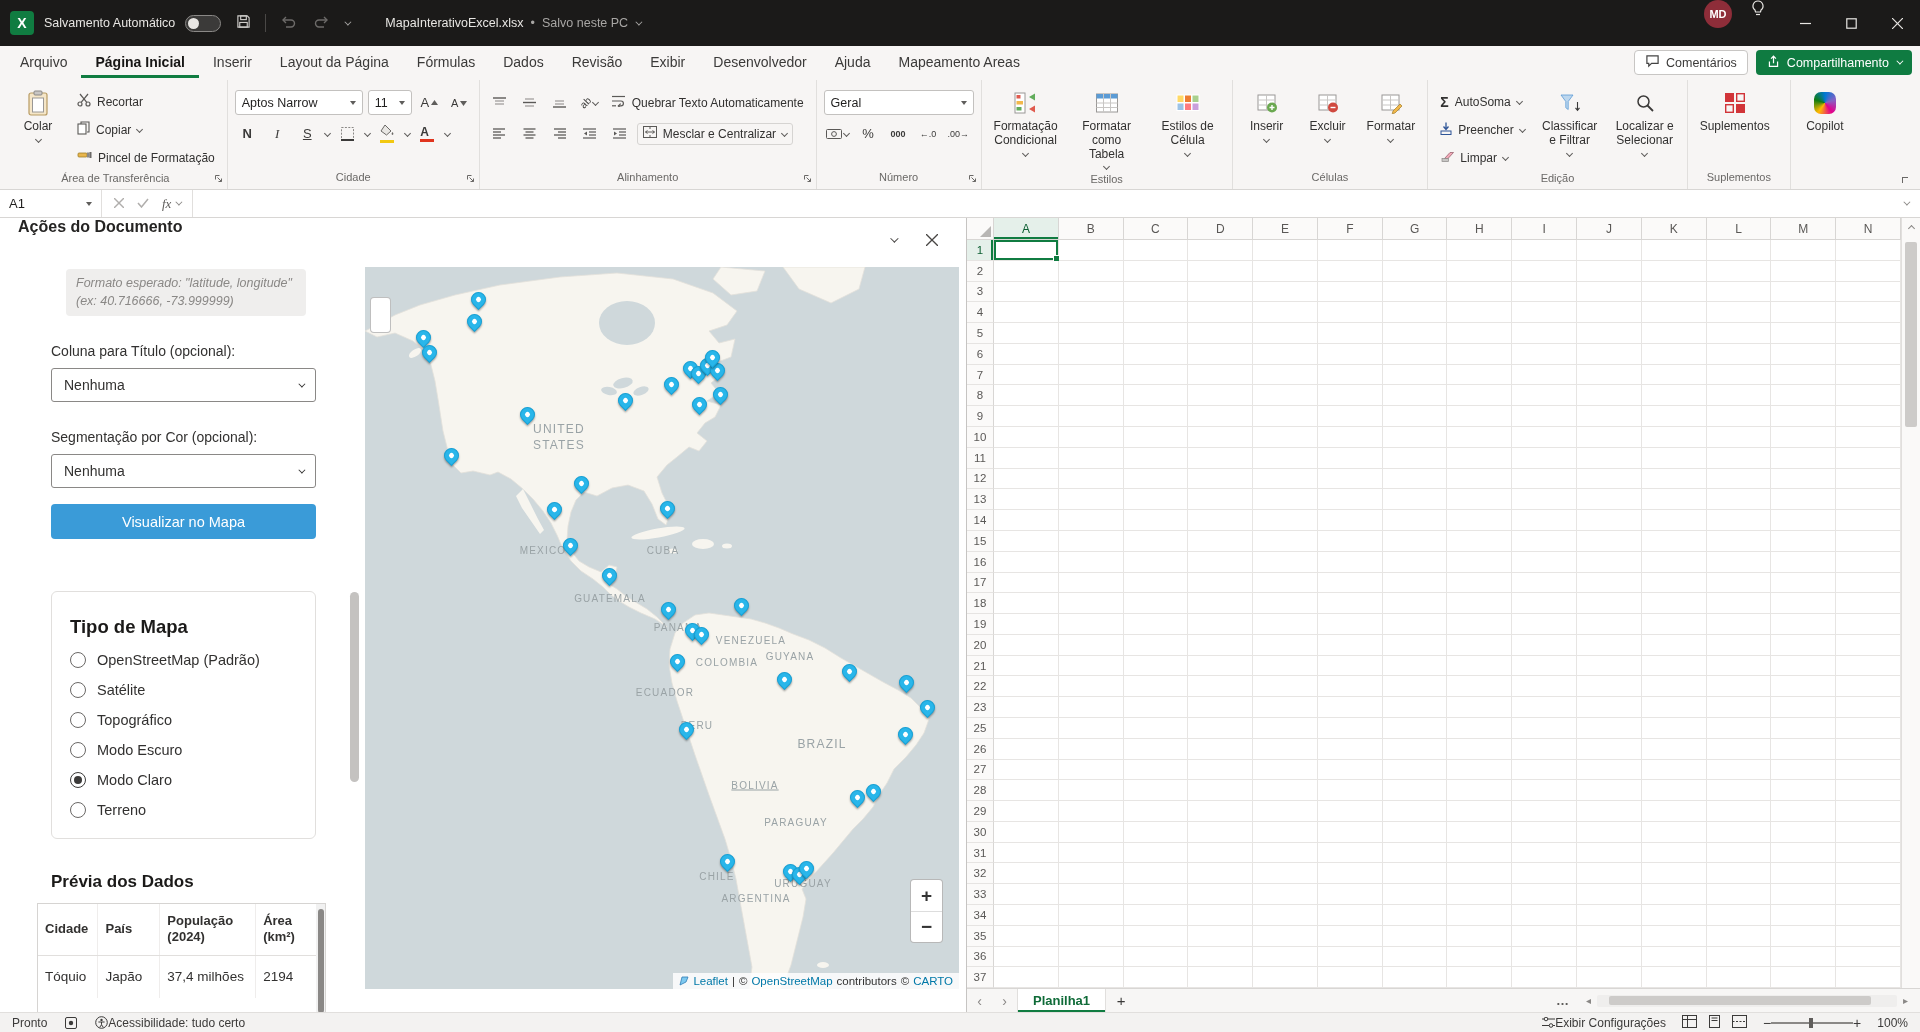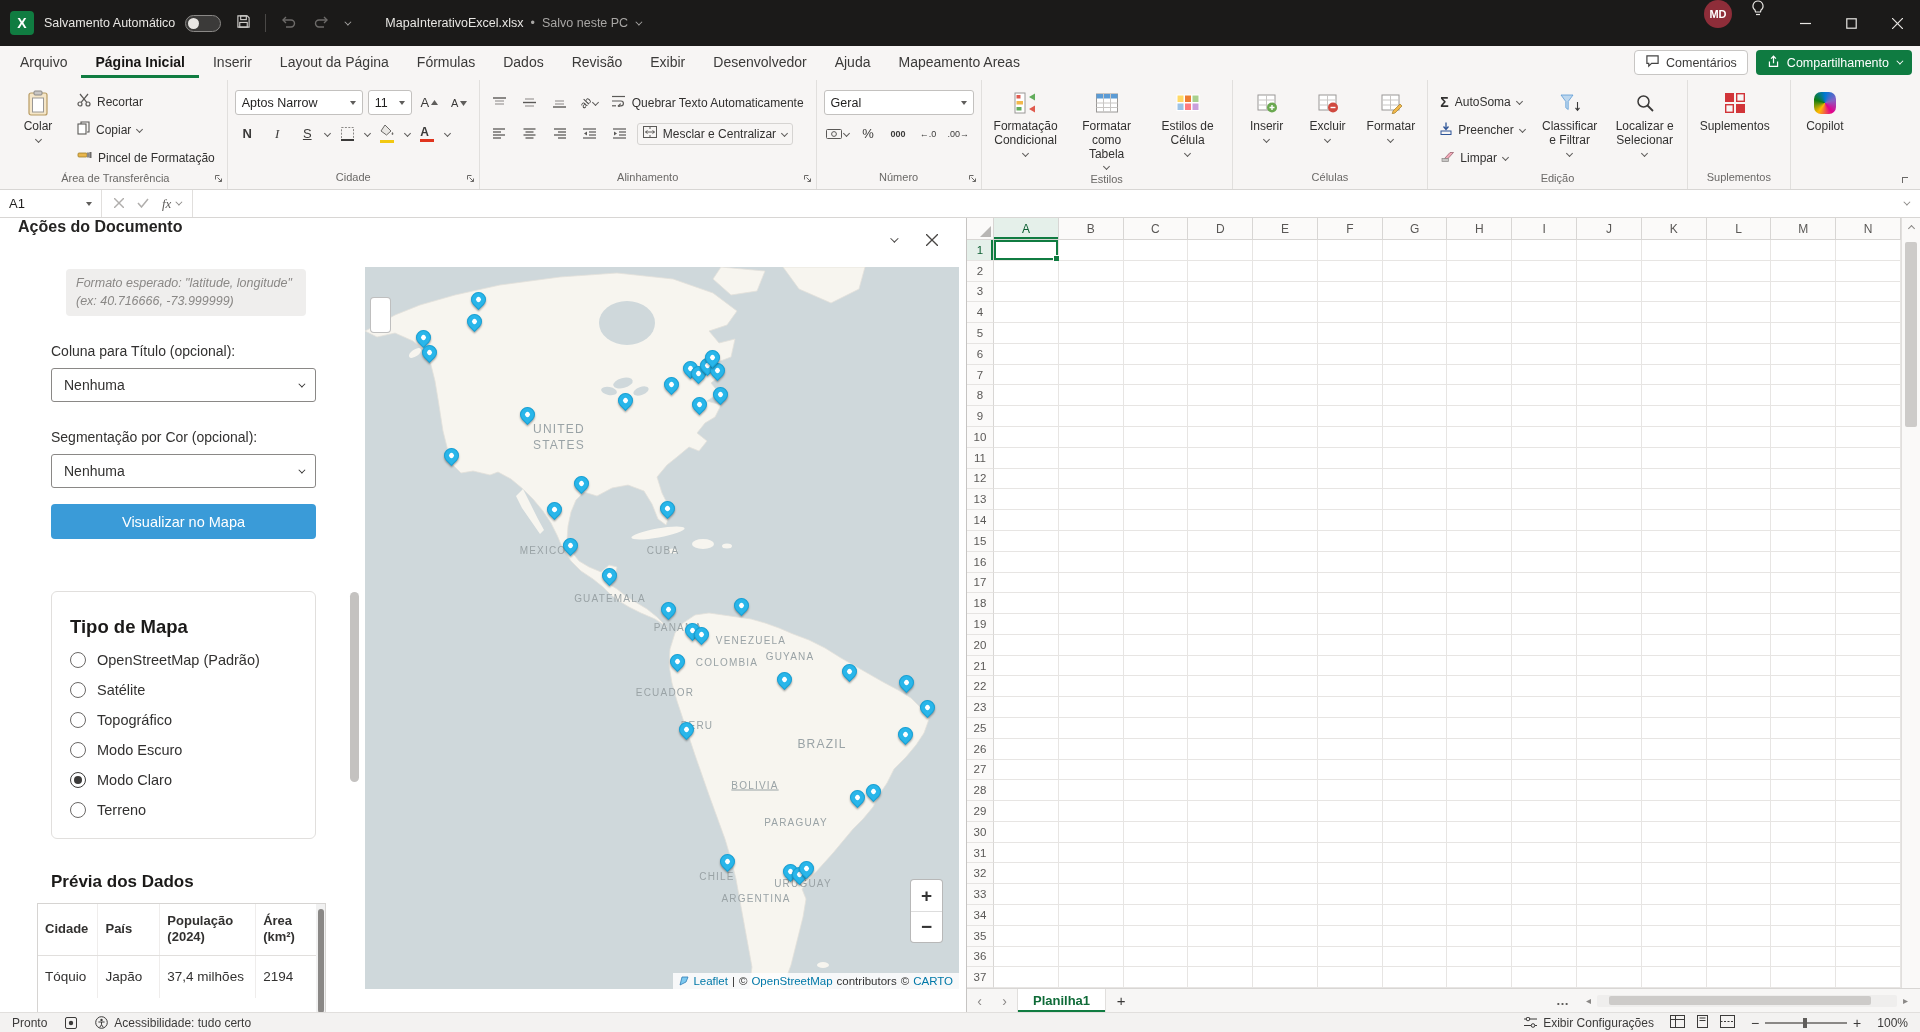--- a/index.html
+++ b/index.html
@@ -128,21 +128,21 @@
   .addsheet { width:30px; text-align:center; font-size:15px; color:#3b3a39; }
   .tab-dots { margin-left:auto; padding:0 10px; color:#5f5d5b; font-weight:bold; letter-spacing:1px; }
   .hscroll { display:flex; align-items:center; margin-right:6px; }
   .harr { width:17px; text-align:center; color:#8a8886; font-size:10px; }
   .htrack { width:300px; height:12px; background:#efeeed; position:relative; border-radius:2px; }
   .hthumb { position:absolute; left:12px; top:1.5px; height:9px; width:262px; background:#cdcbc9; border-radius:2px; }
 
   
   .status { height:20px; background:#f3f2f1; border-top:1px solid #e1dfdd; display:flex; align-items:center; font-size:12px; color:#3b3a39; padding:0 12px; gap:18px; }
   .st-right { margin-left:auto; display:flex; align-items:center; gap:16px; }
-  .st-item { display:flex; align-items:center; gap:6px; }
+  .st-item { display:flex; align-items:center; gap:0; }
   .zoom-track { width:82px; height:2px; background:#8a8886; position:relative; }
   .zoom-thumb { position:absolute; left:38px; top:-4px; width:4px; height:10px; background:#5f5d5b; }
   .viewic { display:flex; align-items:center; gap:10px; }
 </style>
 </head>
 <body>
 
 <div class="titlebar">
   <div class="tb-group">
     <div class="xl-logo">X</div>

